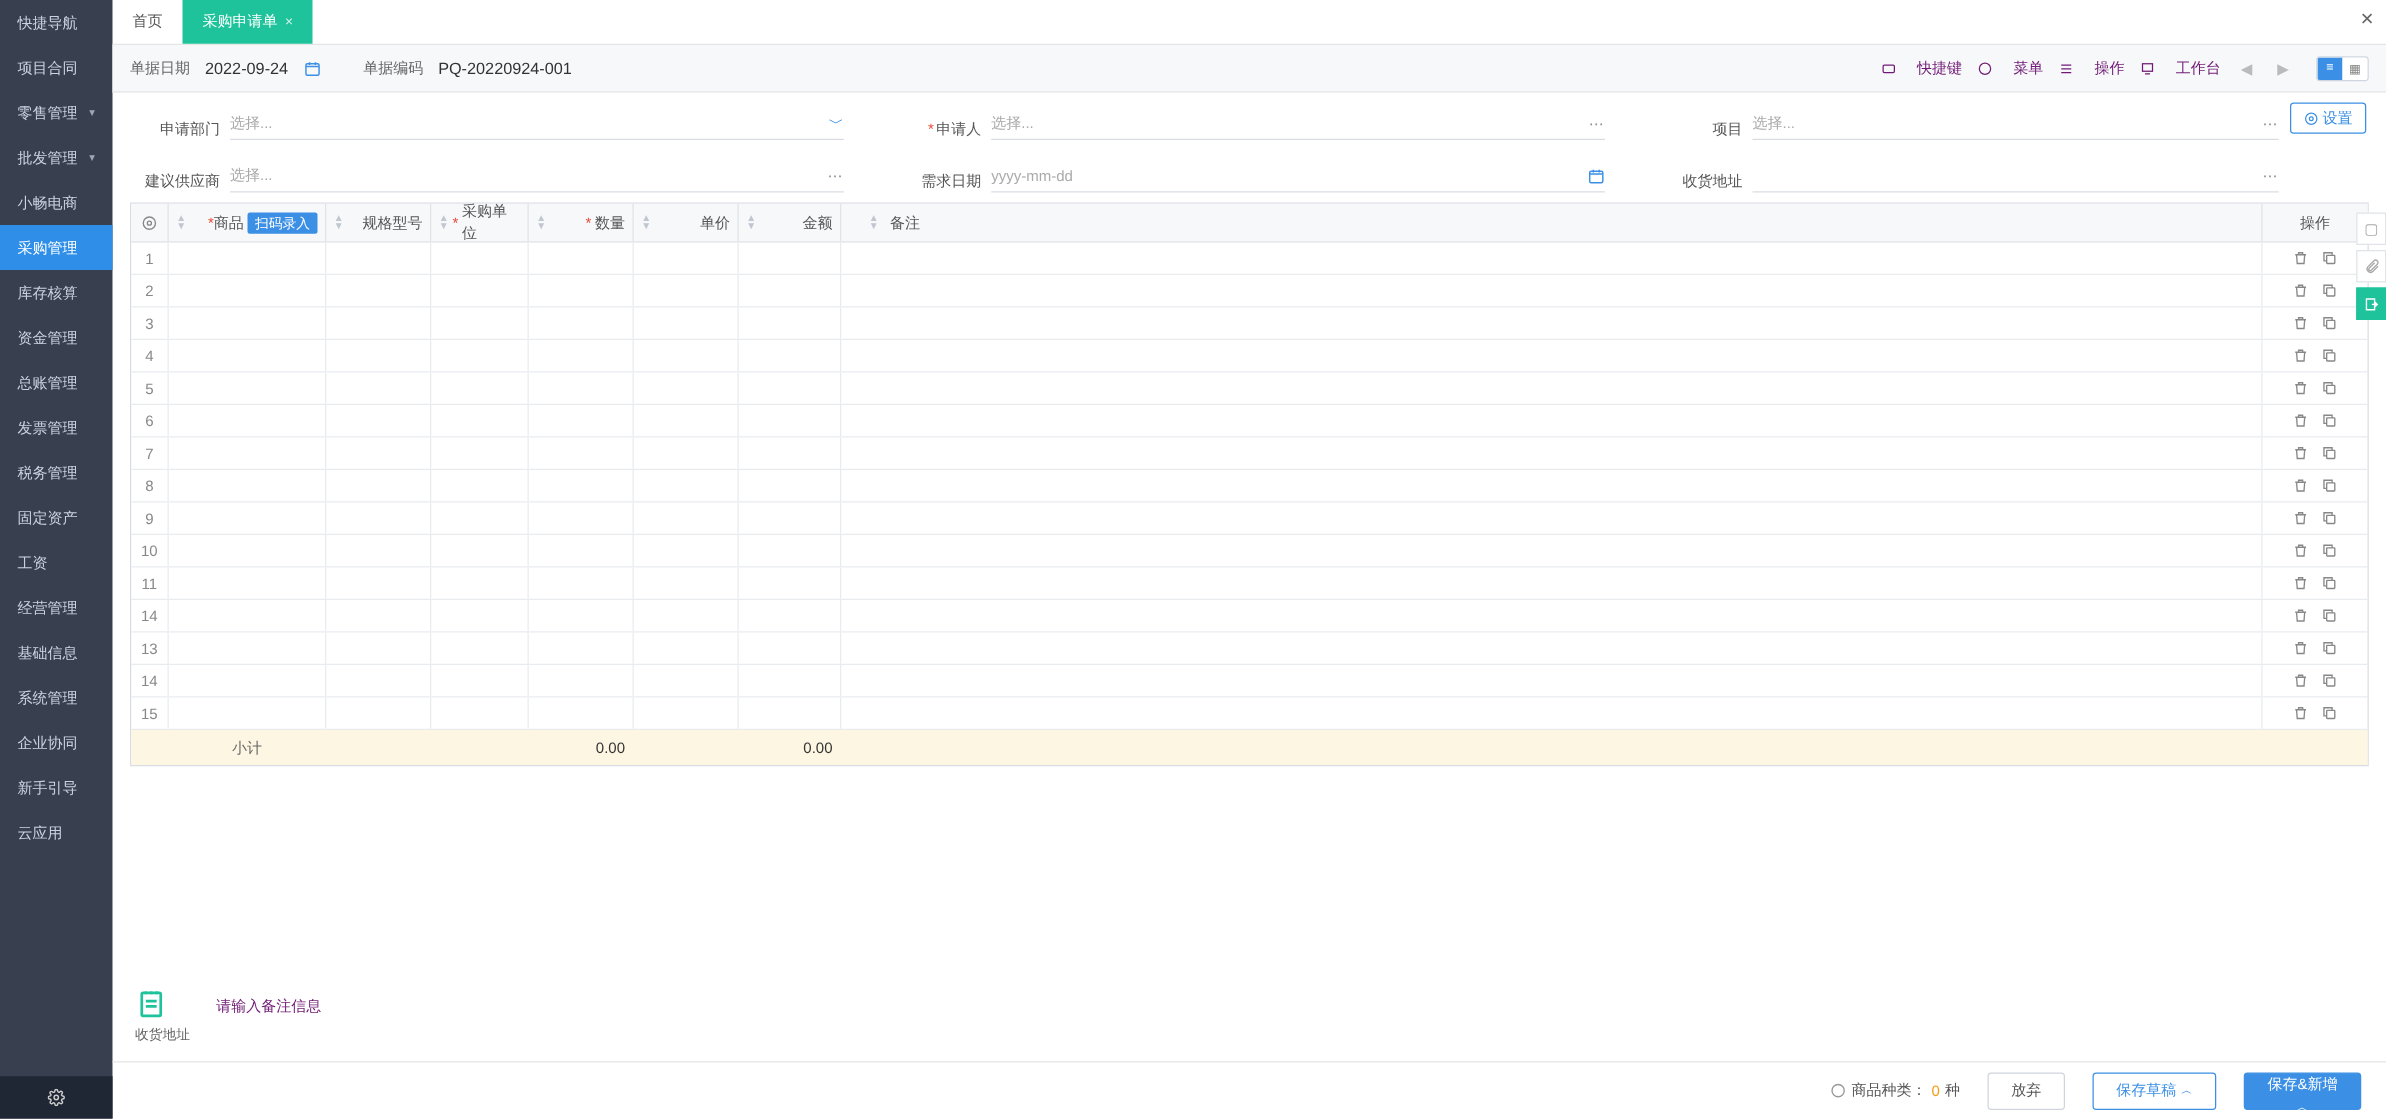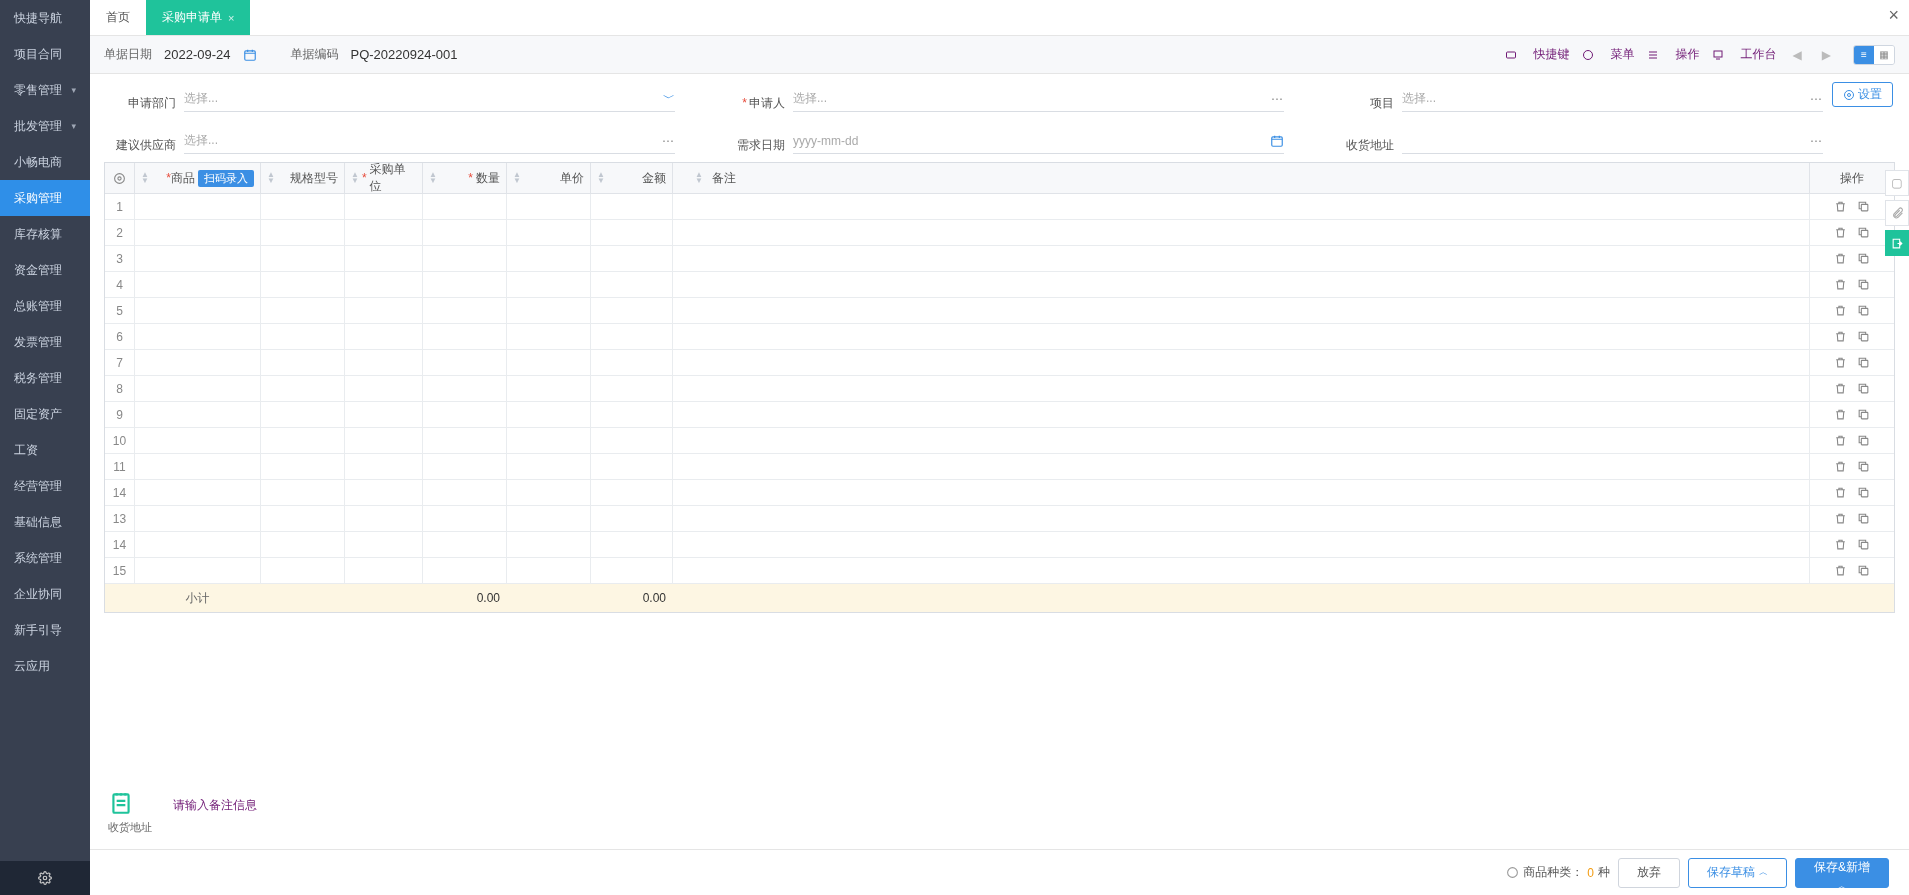--- a/index.html
+++ b/index.html
@@ -86,21 +86,21 @@
 .tr-subtotal .td{border-right:1px solid transparent;}
 .tr-subtotal .lbl{justify-content:center;color:#666;}
 
 
 .remark-section{display:flex;padding:14px 18px;gap:14px;align-items:flex-start;}
 .remark-icon-box{text-align:center;color:#666;font-size:11px;}
 .remark-icon-box .ic{color:#1fc39b;margin-bottom:4px;}
 .remark-input{flex:1;border:1px solid transparent;height:40px;color:#701a75;padding:6px;font-size:12px;}
 
 
-.footer{height:46px;border-top:1px solid #e5e5e5;display:flex;align-items:center;justify-content:flex-end;gap:8px;padding:0 20px;font-size:12px;}
+.footer{height:46px;border-top:1px solid #e5e5e5;display:flex;align-items:center;justify-content:flex-end;gap:22px;padding:0 20px;font-size:12px;}
 .footer .info{color:#555;display:flex;align-items:center;gap:4px;}
 .footer .info .n{color:#f39c12;}
 .btn{height:30px;padding:0 18px;border-radius:3px;border:1px solid #d0d5dd;background:#fff;color:#555;cursor:pointer;display:inline-flex;align-items:center;gap:4px;font-size:12px;}
 .btn-outline-primary{border-color:#3b8fe4;color:#3b8fe4;}
 .btn-primary{background:#3b8fe4;border-color:#3b8fe4;color:#fff;flex-direction:column;}
 .btn .chev{font-size:9px;}
 
 
 .right-float{position:absolute;right:0;top:170px;display:flex;flex-direction:column;gap:4px;}
 .right-float .it{width:24px;height:26px;border:1px solid #e0e3e8;background:#fff;display:flex;align-items:center;justify-content:center;color:#aaa;font-size:12px;}

